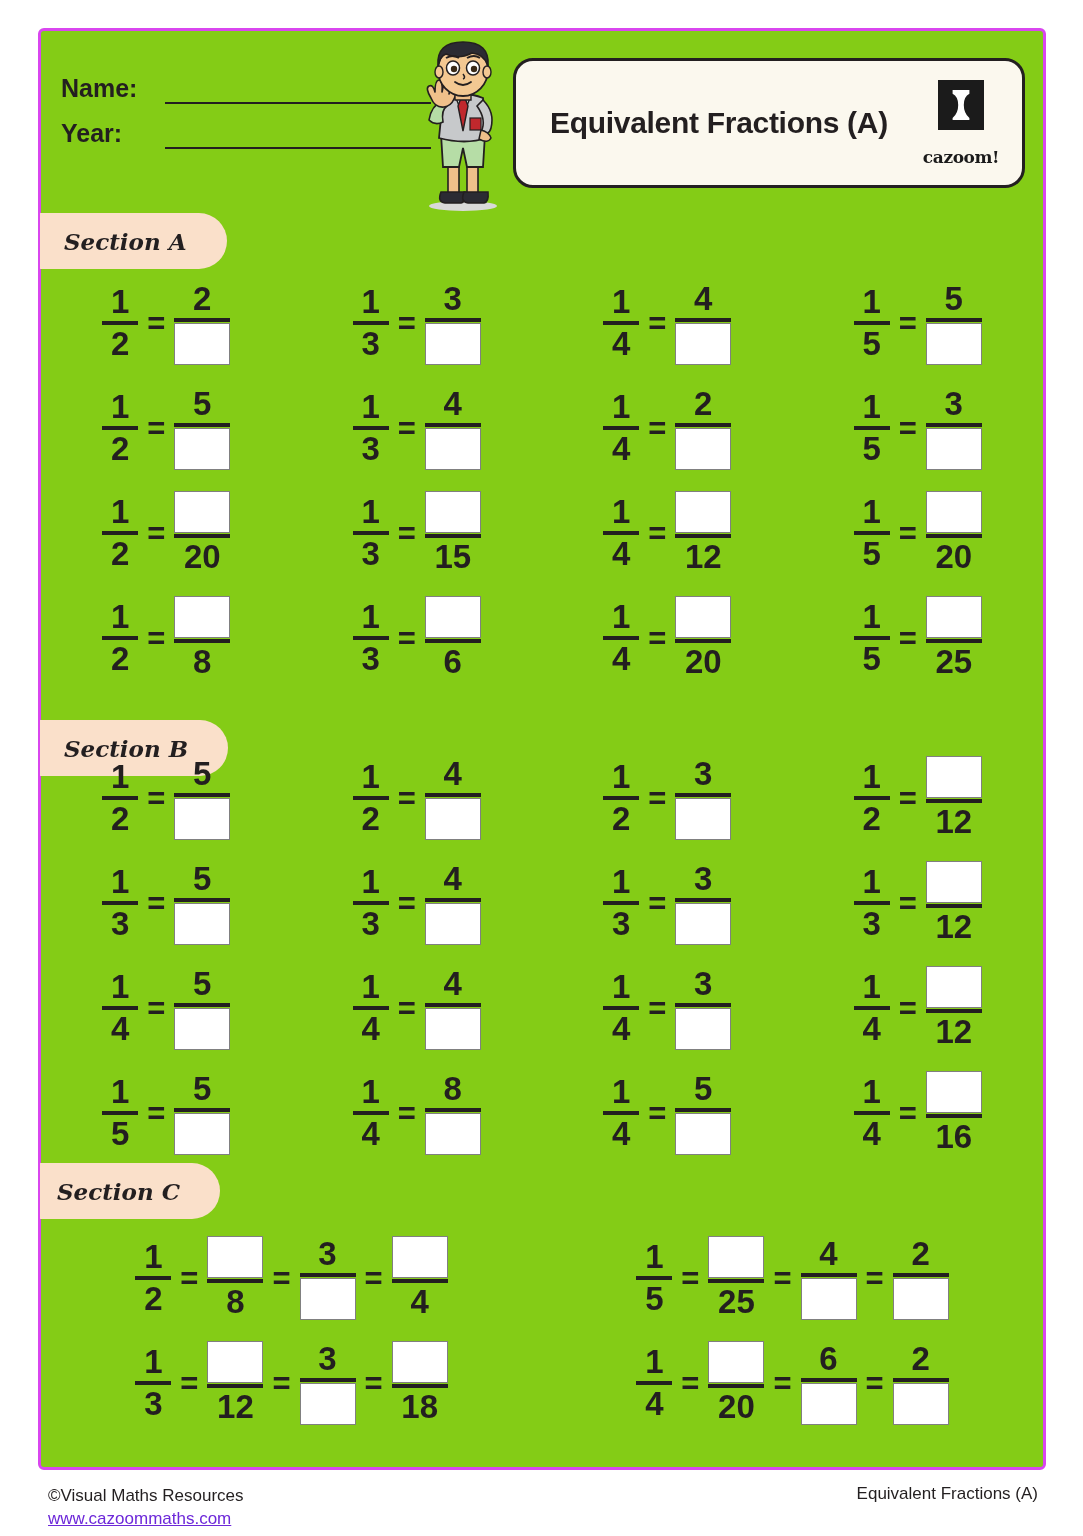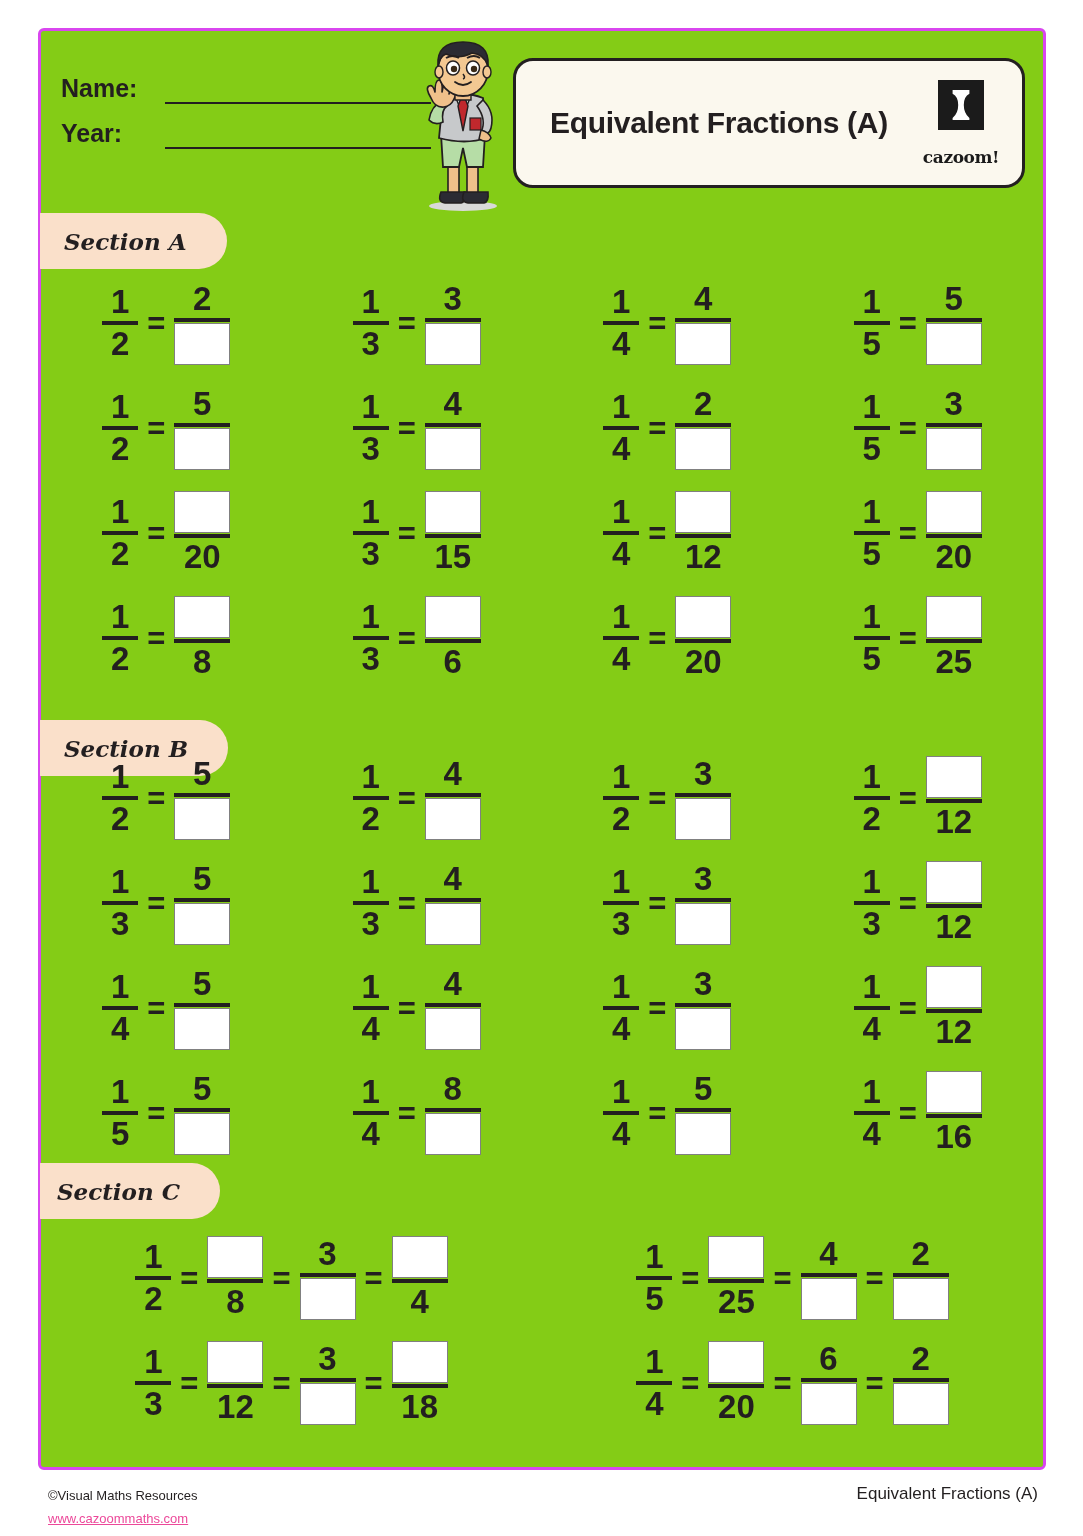--- a/index.html
+++ b/index.html
@@ -170,22 +170,22 @@
 
   
   .footer {
     position: absolute;
     left: 48px; top: 1484px;
     width: 990px;
     display: flex;
     justify-content: space-between;
     align-items: flex-start;
   }
-  .footer-left { font-size: 13px; color: #231f20; line-height: 23px; }
-  .footer-link { color: #ec4899; text-decoration: underline; display: block; }
+  .footer-left { font-size: 17px; color: #231f20; line-height: 23px; }
+  .footer-link { color: #6d28d9; text-decoration: underline; display: block; }
   .footer-right { font-size: 17px; color: #231f20; }
 </style>
 </head>
 <body>
 
 <div class="page-frame">
 
   <div class="header">
 
     <div class="namefields">

